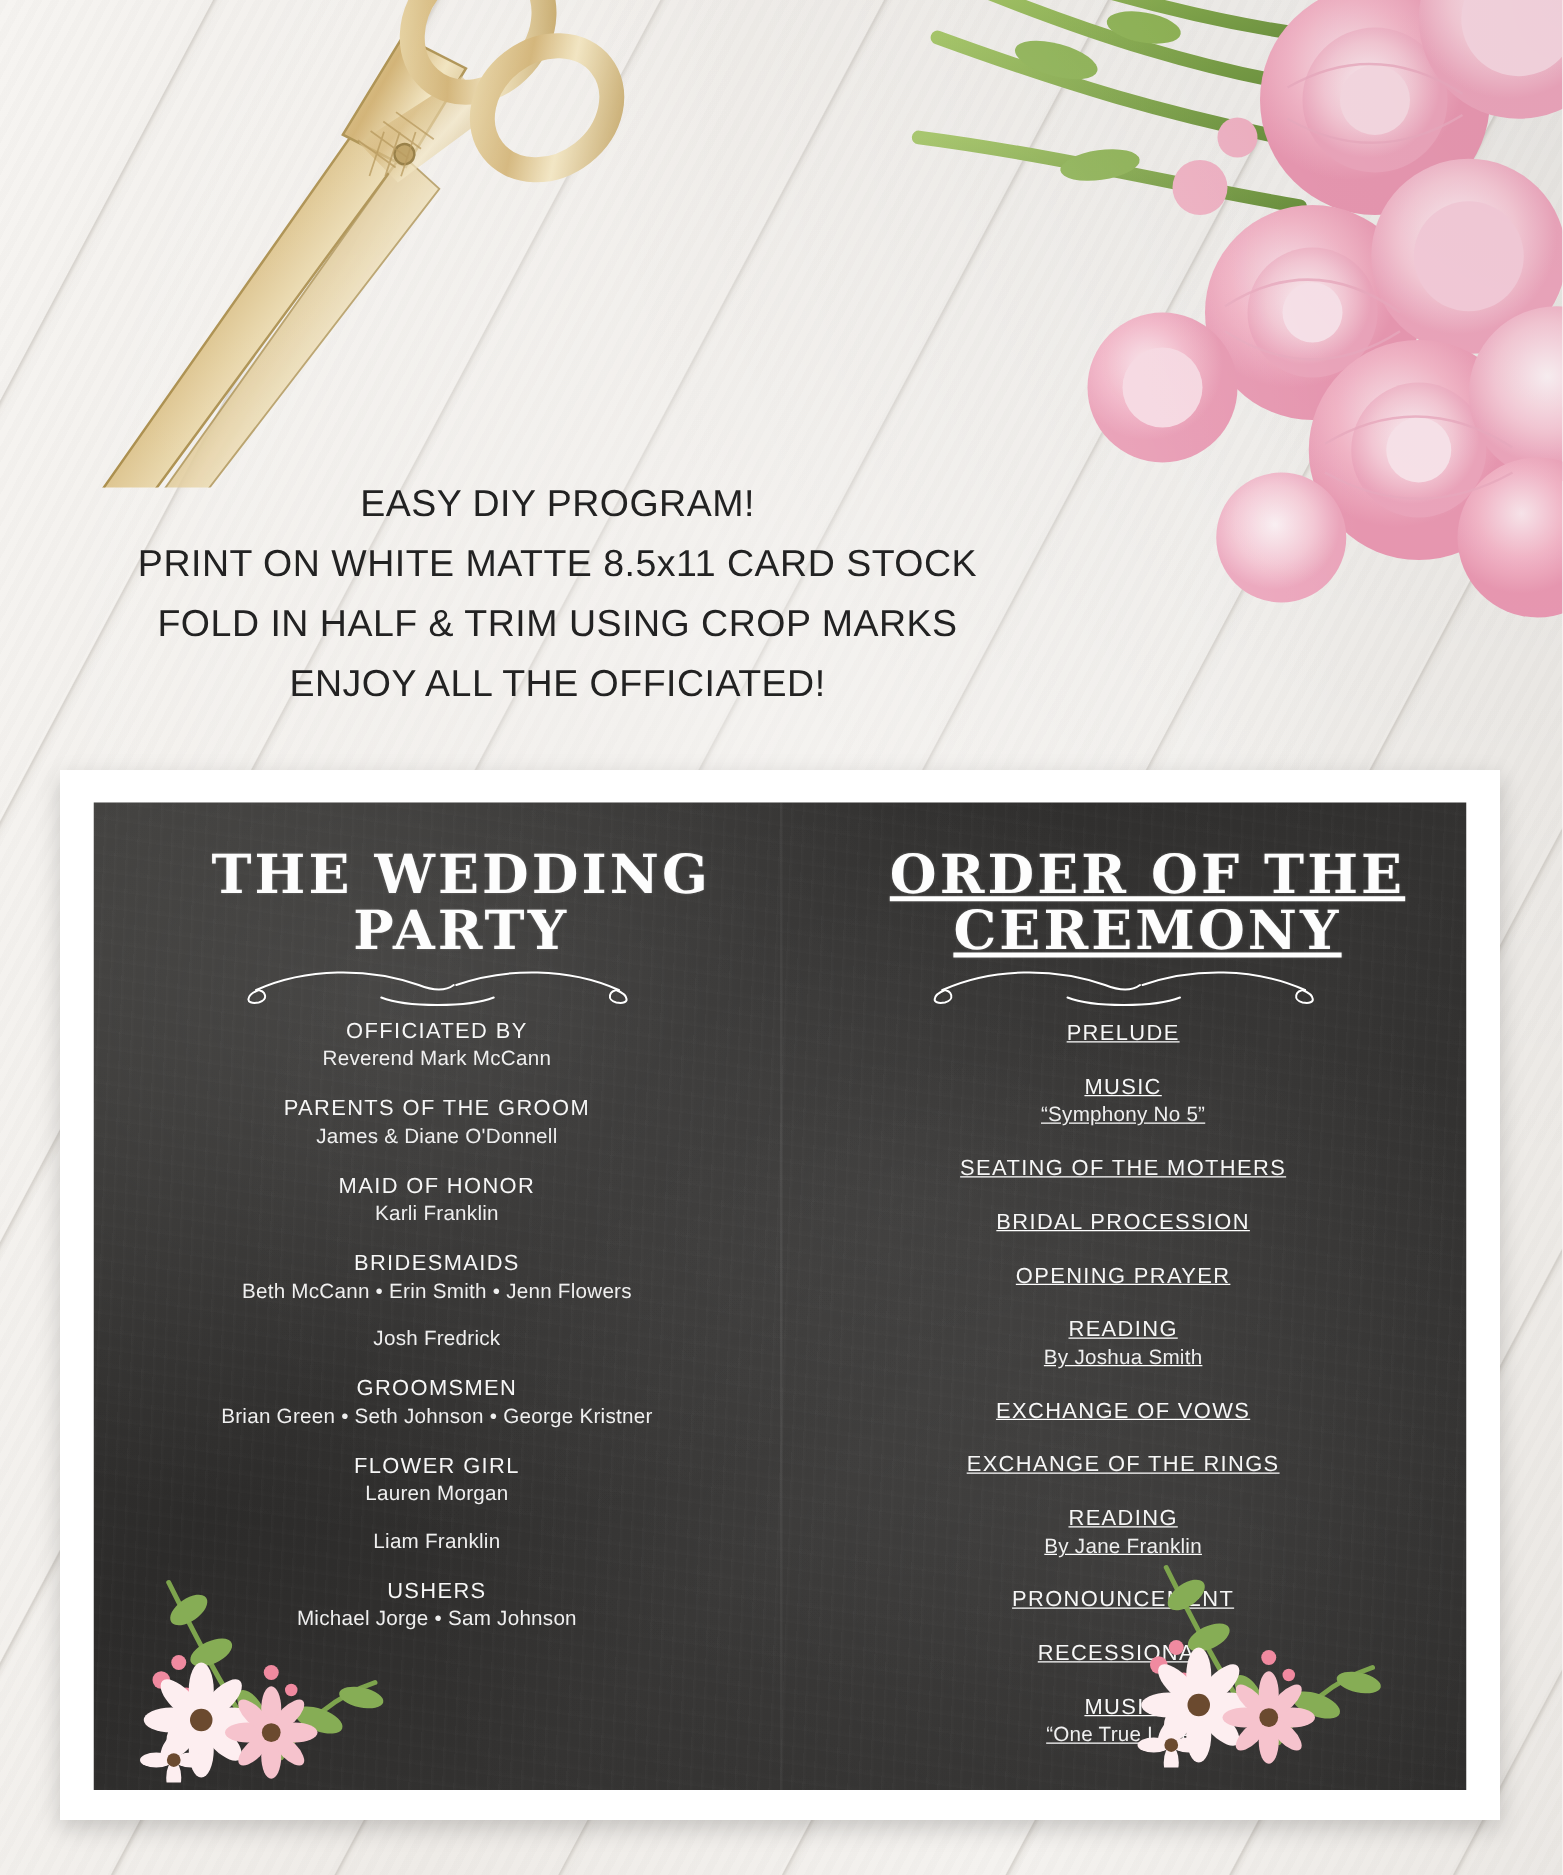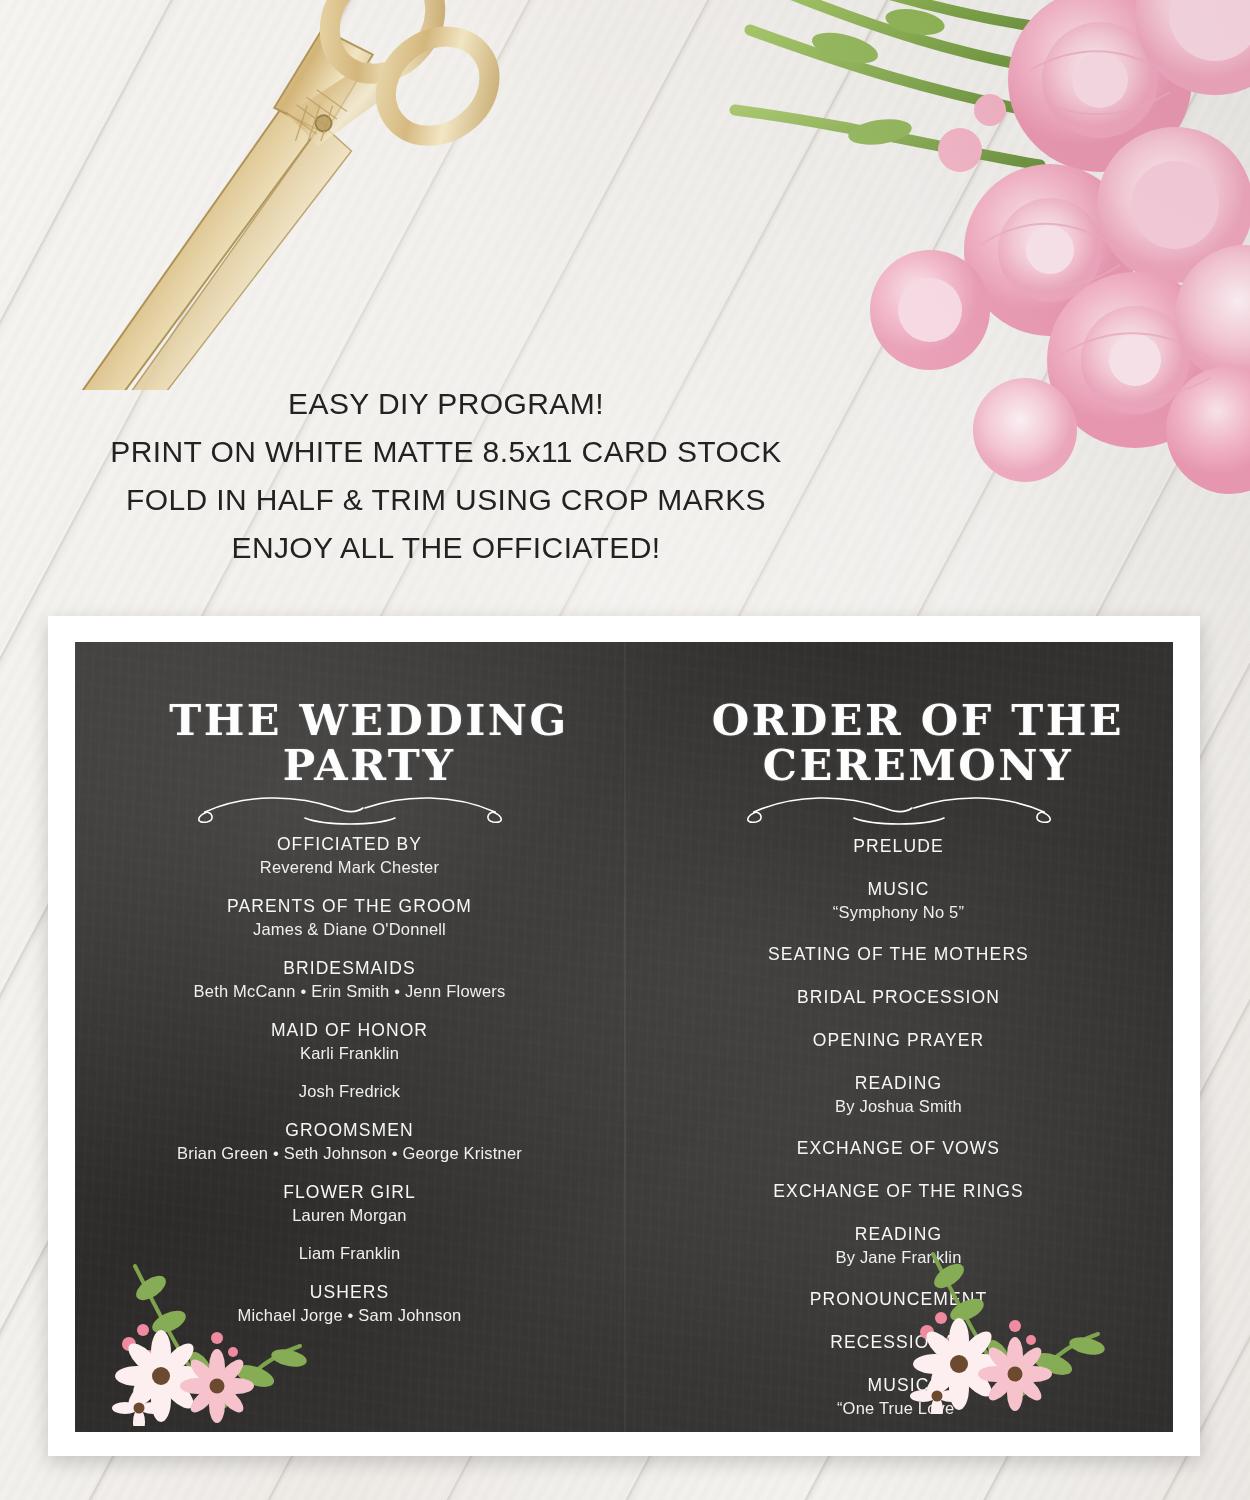--- a/index.html
+++ b/index.html
@@ -122,24 +122,24 @@
 
   .panel {
     position: absolute;
     top: 0;
     bottom: 0;
     width: 50%;
     color: #fff;
     text-align: center;
   }
   .panel.left { left: 0; }
-  .panel.right { left: 50%; }
+  .panel.right { left: 50%; text-decoration: underline; }
 
   .panel-title {
-    margin-top: 56px;
+    margin-top: 36px;
     font-family: "DejaVu Serif", serif;
     font-weight: bold;
     font-size: 43px;
     letter-spacing: 2.5px;
     text-transform: uppercase;
     color: #fdfdfd;
     text-shadow: 0 0 2px rgba(255,255,255,0.25);
     line-height: 1.05;
     padding-left: 39px;
   }
@@ -304,33 +304,33 @@
             <path d="M20 20 C60 2, 110 2, 150 16 C160 20, 170 22, 178 16"></path>
             <path d="M310 20 C270 2, 220 2, 180 16"></path>
             <path d="M22 20 C12 24, 10 32, 22 30 C30 28, 28 20, 20 20"></path>
             <path d="M308 20 C318 24, 320 32, 308 30 C300 28, 302 20, 310 20"></path>
             <path d="M120 26 C140 34, 190 34, 210 26"></path>
           </g>
         </svg>
         <div class="entries">
           <div class="entry">
             <span class="label">OFFICIATED BY</span>
-            <span class="value">Reverend Mark Chester</span>
+            <span class="value">Reverend Mark McCann</span>
           </div>
           <div class="entry">
             <span class="label">PARENTS OF THE GROOM</span>
             <span class="value">James &amp; Diane O'Donnell</span>
           </div>
           <div class="entry">
+            <span class="label">MAID OF HONOR</span>
+            <span class="value">Karli Franklin</span>
+          </div>
+          <div class="entry">
             <span class="label">BRIDESMAIDS</span>
             <span class="value">Beth McCann • Erin Smith • Jenn Flowers</span>
-          </div>
-          <div class="entry">
-            <span class="label">MAID OF HONOR</span>
-            <span class="value">Karli Franklin</span>
           </div>
           <div class="entry">
             <span class="value">Josh Fredrick</span>
           </div>
           <div class="entry">
             <span class="label">GROOMSMEN</span>
             <span class="value">Brian Green • Seth Johnson • George Kristner</span>
           </div>
           <div class="entry">
             <span class="label">FLOWER GIRL</span>

